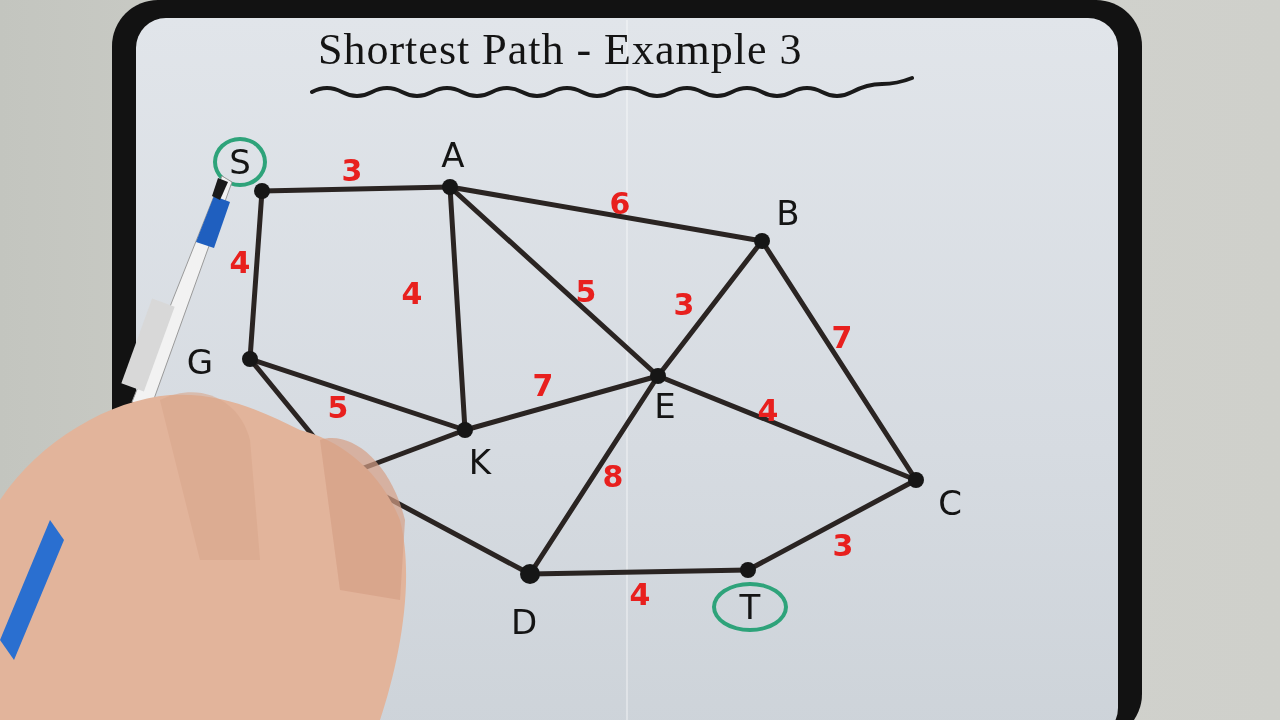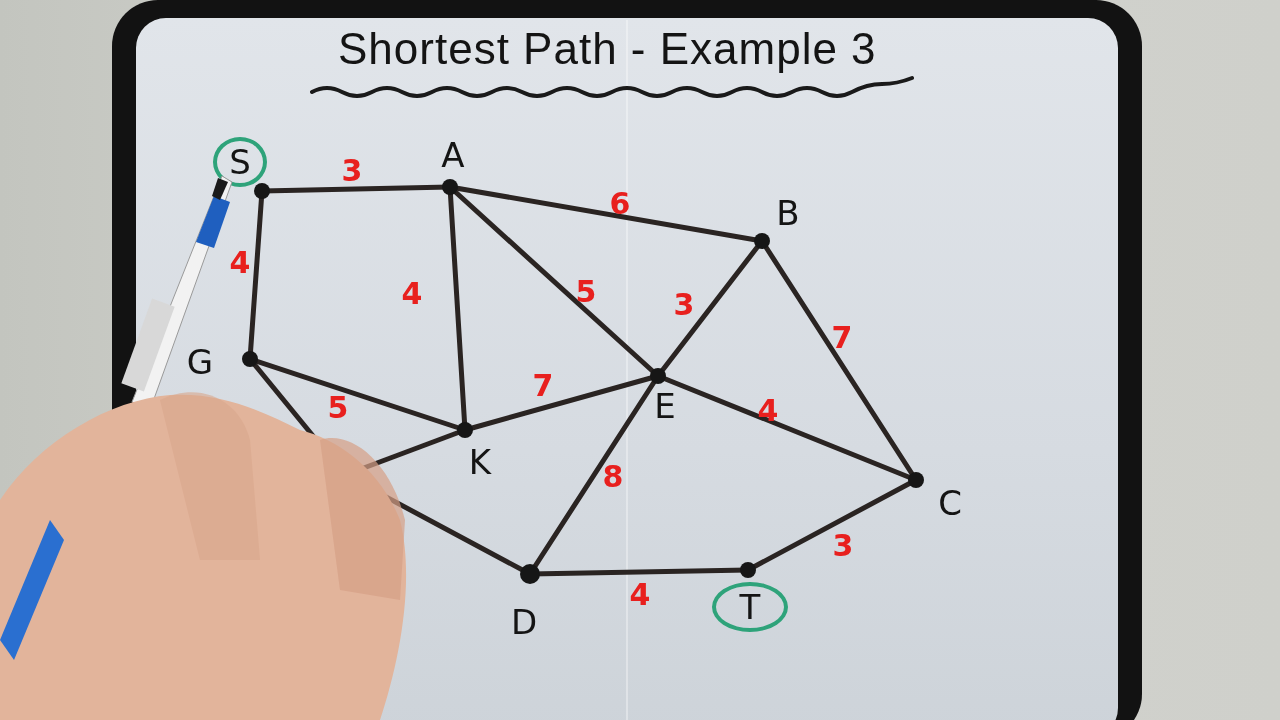--- a/index.html
+++ b/index.html
@@ -1,21 +1,21 @@
 <!DOCTYPE html>
 <html><head>
 <meta charset="utf-8">
 <style>
   html,body{margin:0;padding:0;}
   body{width:1280px;height:720px;overflow:hidden;position:relative;background:#c9cbc6;font-family:"Liberation Sans",sans-serif;}
   .wall{position:absolute;inset:0;background:linear-gradient(90deg,#c3c5bf 0%,#d3d4cf 40%,#cfd0cb 100%);}
   .board-frame{position:absolute;left:112px;top:0;width:1030px;height:740px;background:#121212;border-radius:46px;}
   .board{position:absolute;left:136px;top:18px;width:982px;height:720px;background:linear-gradient(180deg,#e1e5ea 0%,#d6dbe1 60%,#cdd3d9 100%);border-radius:30px;}
   .crease{position:absolute;left:626px;top:20px;width:2px;height:700px;background:rgba(255,255,255,.35);}
-  .title{position:absolute;left:318px;top:24px;font-family:Liberation Sans, sans-serif;font-size:44px;color:#141414;letter-spacing:1px;white-space:nowrap;margin-left:20px;}
+  .title{position:absolute;left:318px;top:24px;font-family:Liberation Serif, serif;font-size:44px;color:#141414;letter-spacing:1px;white-space:nowrap;}
   svg.graph{position:absolute;left:0;top:0;}
   .node-label{position:absolute;font-family:"DejaVu Sans",sans-serif;font-size:34px;color:#141414;transform:translate(-50%,-50%);}
   .weight{position:absolute;font-family:"DejaVu Sans",sans-serif;font-size:30px;color:#e8201e;font-weight:bold;transform:translate(-50%,-50%);}
   .ring{position:absolute;border:4px solid #2ea37a;border-radius:50%;box-sizing:border-box;}
 </style>
 </head>
 <body>
 
 <div class="wall"></div>
 <div class="board-frame"></div>

